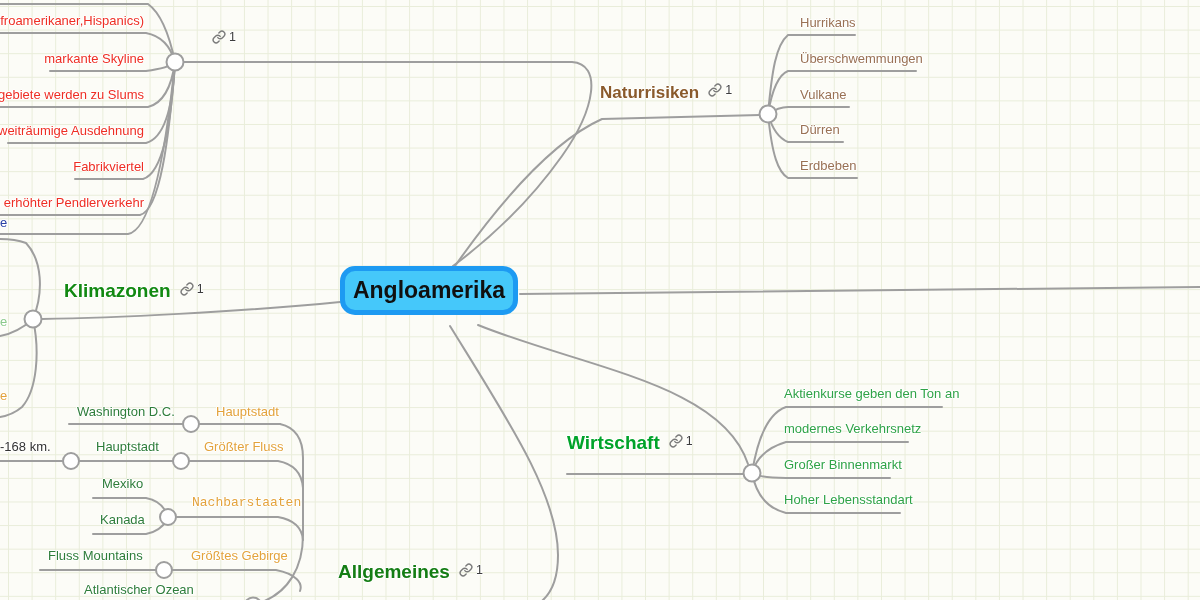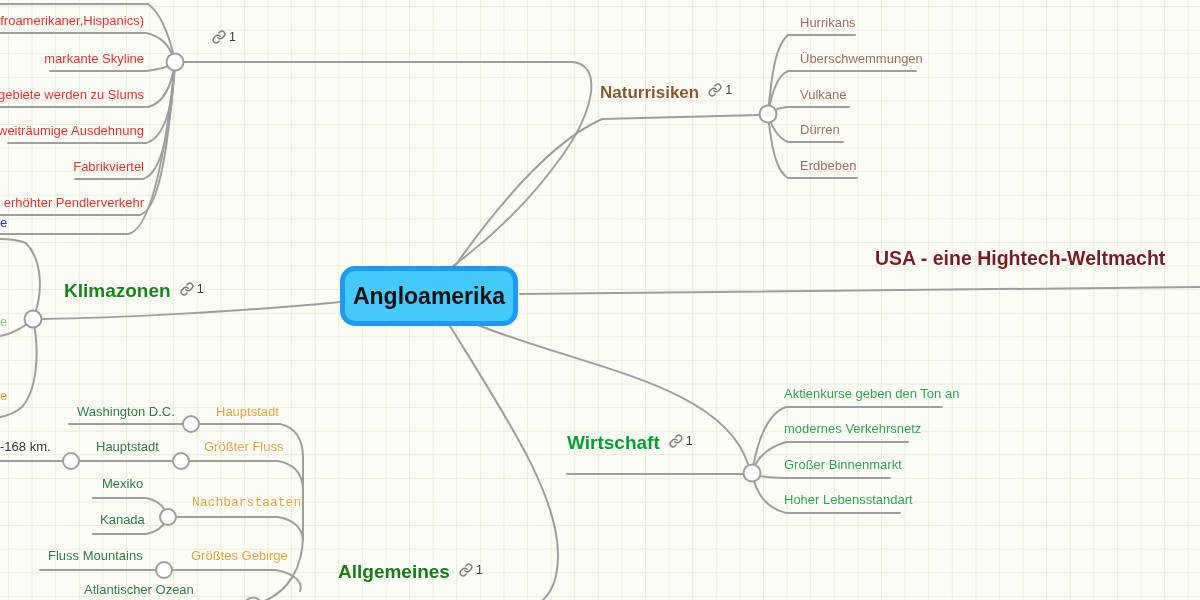--- a/index.html
+++ b/index.html
@@ -28,21 +28,21 @@
   .wgreen{color:#2fa347;}
   .agreen{color:#2e7d3a;}
   .orange{color:#e3a33c;}
   .dark{color:#333333;}
   .frag-blue{color:#2941a5;}
   .frag-lgreen{color:#8bca8b;}
   .badge{display:inline-flex;align-items:center;gap:3px;vertical-align:1px;margin-left:9px;cursor:pointer;}
   .badge svg{width:14px;height:14px;stroke:#7a7a7a;fill:none;stroke-width:2.4;stroke-linecap:round;stroke-linejoin:round;}
   .badge .cnt{font-size:12.5px;font-weight:normal;color:#3c3c3c;}
   #central{
-    position:absolute;left:340px;top:266px;width:178px;height:60px;
+    position:absolute;left:340px;top:266px;width:178px;height:49px;
     background:#45c8fa;border:5px solid #1d9af2;border-radius:15px;
     box-sizing:border-box;display:flex;align-items:center;justify-content:center;
     font-size:23px;font-weight:bold;color:#101010;cursor:pointer;
   }
 </style>
 </head>
 <body>
 
 <div id="canvas">
 
@@ -127,21 +127,20 @@
         </svg>
         <span class="cnt">1</span>
       </span>
   </div>
   <div class="lbl child brown" style="left:800px;top:16px;">Hurrikans</div>
   <div class="lbl child brown" style="left:800px;top:52px;">Überschwemmungen</div>
   <div class="lbl child brown" style="left:800px;top:88px;">Vulkane</div>
   <div class="lbl child brown" style="left:800px;top:123px;">Dürren</div>
   <div class="lbl child brown" style="left:800px;top:159px;">Erdbeben</div>
 
-  <div class="lbl hdr darkred" style="left:875px;top:247px;font-size:19.5px;">USA - eine Hightech-Weltmacht</div>
 
   <div class="lbl hdr green-h" style="left:64px;top:280px;font-size:19px;">
     <span>Klimazonen</span><span class="badge">
         <svg viewBox="0 0 24 24">
           <path d="M10 13a5 5 0 0 0 7.54.54l3-3a5 5 0 0 0-7.07-7.07l-1.72 1.71"></path>
           <path d="M14 11a5 5 0 0 0-7.54-.54l-3 3a5 5 0 0 0 7.07 7.07l1.71-1.71"></path>
         </svg>
         <span class="cnt">1</span>
       </span>
   </div>

